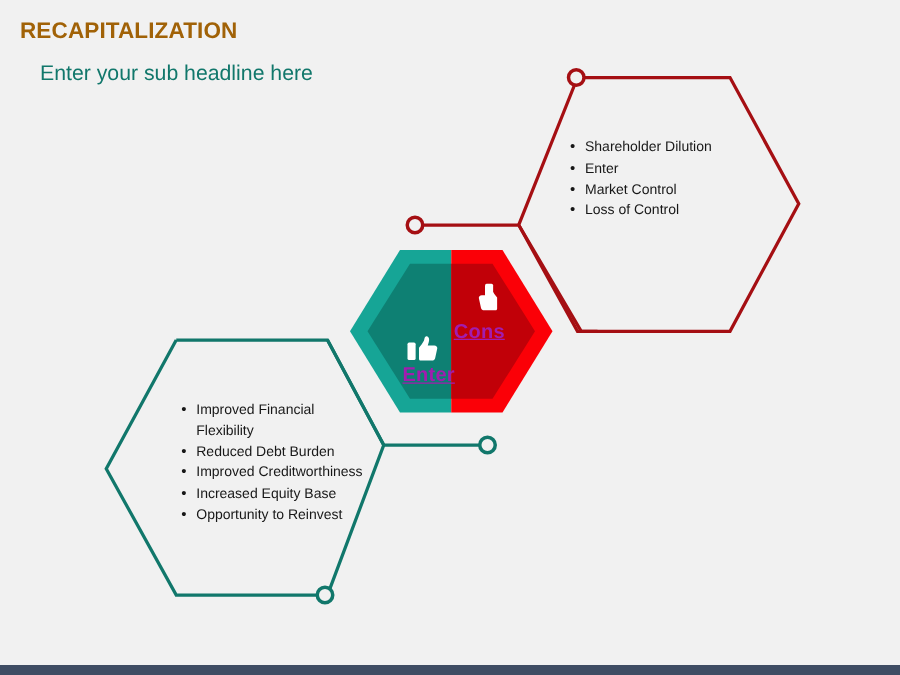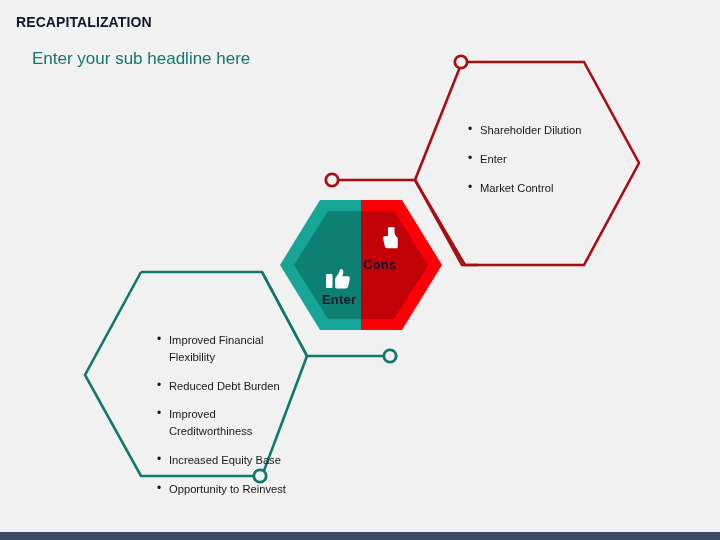--- a/index.html
+++ b/index.html
@@ -16,23 +16,23 @@
   #slide {
     position: relative;
     width: 720px;
     height: 540px;
     background: #f1f1f1;
   }
   #title {
     position: absolute;
     left: 16px;
     top: 14px;
-    font-size: 14px;
+    font-size: 18px;
     font-weight: bold;
-    color: #0f172a;
+    color: #a16207;
     letter-spacing: 0.1px;
     white-space: nowrap;
   }
   #subtitle {
     position: absolute;
     left: 32px;
     top: 49px;
     font-size: 17px;
     font-weight: normal;
     color: #11776b;
@@ -53,21 +53,21 @@
     line-height: 16.8px;
   }
   .bullets ul {
     margin: 0;
     padding: 0;
     list-style: none;
   }
   .bullets li {
     position: relative;
     padding-left: 12px;
-    margin: 12px;
+    margin: 0;
   }
   .bullets li::before {
     content: "\2022";
     position: absolute;
     left: 0;
     top: -1px;
     font-size: 12px;
     color: #171717;
   }
   #bullets-cons {
@@ -75,24 +75,25 @@
     top: 110px;
     width: 150px;
   }
   #bullets-pros {
     left: 145px;
     top: 320px;
     width: 155px;
   }
   .hexlabel {
     position: absolute;
-    color: #0f172a;
+    color: #a21caf;
     font-weight: bold;
-    font-size: 13px;
+    font-size: 16px;
     letter-spacing: 0.2px;
+    text-decoration: underline;
   }
   #label-pros { left: 322px; top: 292px; }
   #label-cons { left: 363px; top: 257px; }
   #footer-bar {
     position: absolute;
     left: 0;
     top: 532px;
     width: 720px;
     height: 8px;
     background: #3e4c63;
@@ -183,20 +184,21 @@
   </svg>
 
   <div class="hexlabel" id="label-pros">Enter</div>
   <div class="hexlabel" id="label-cons">Cons</div>
 
   <div class="bullets" id="bullets-cons">
     <ul>
       <li>Shareholder Dilution</li>
       <li>Enter</li>
       <li>Market Control</li>
+      <li>Loss of Control</li>
     </ul>
   </div>
 
   <div class="bullets" id="bullets-pros">
     <ul>
       <li>Improved Financial Flexibility</li>
       <li>Reduced Debt Burden</li>
       <li>Improved Creditworthiness</li>
       <li>Increased Equity Base</li>
       <li>Opportunity to Reinvest</li>

